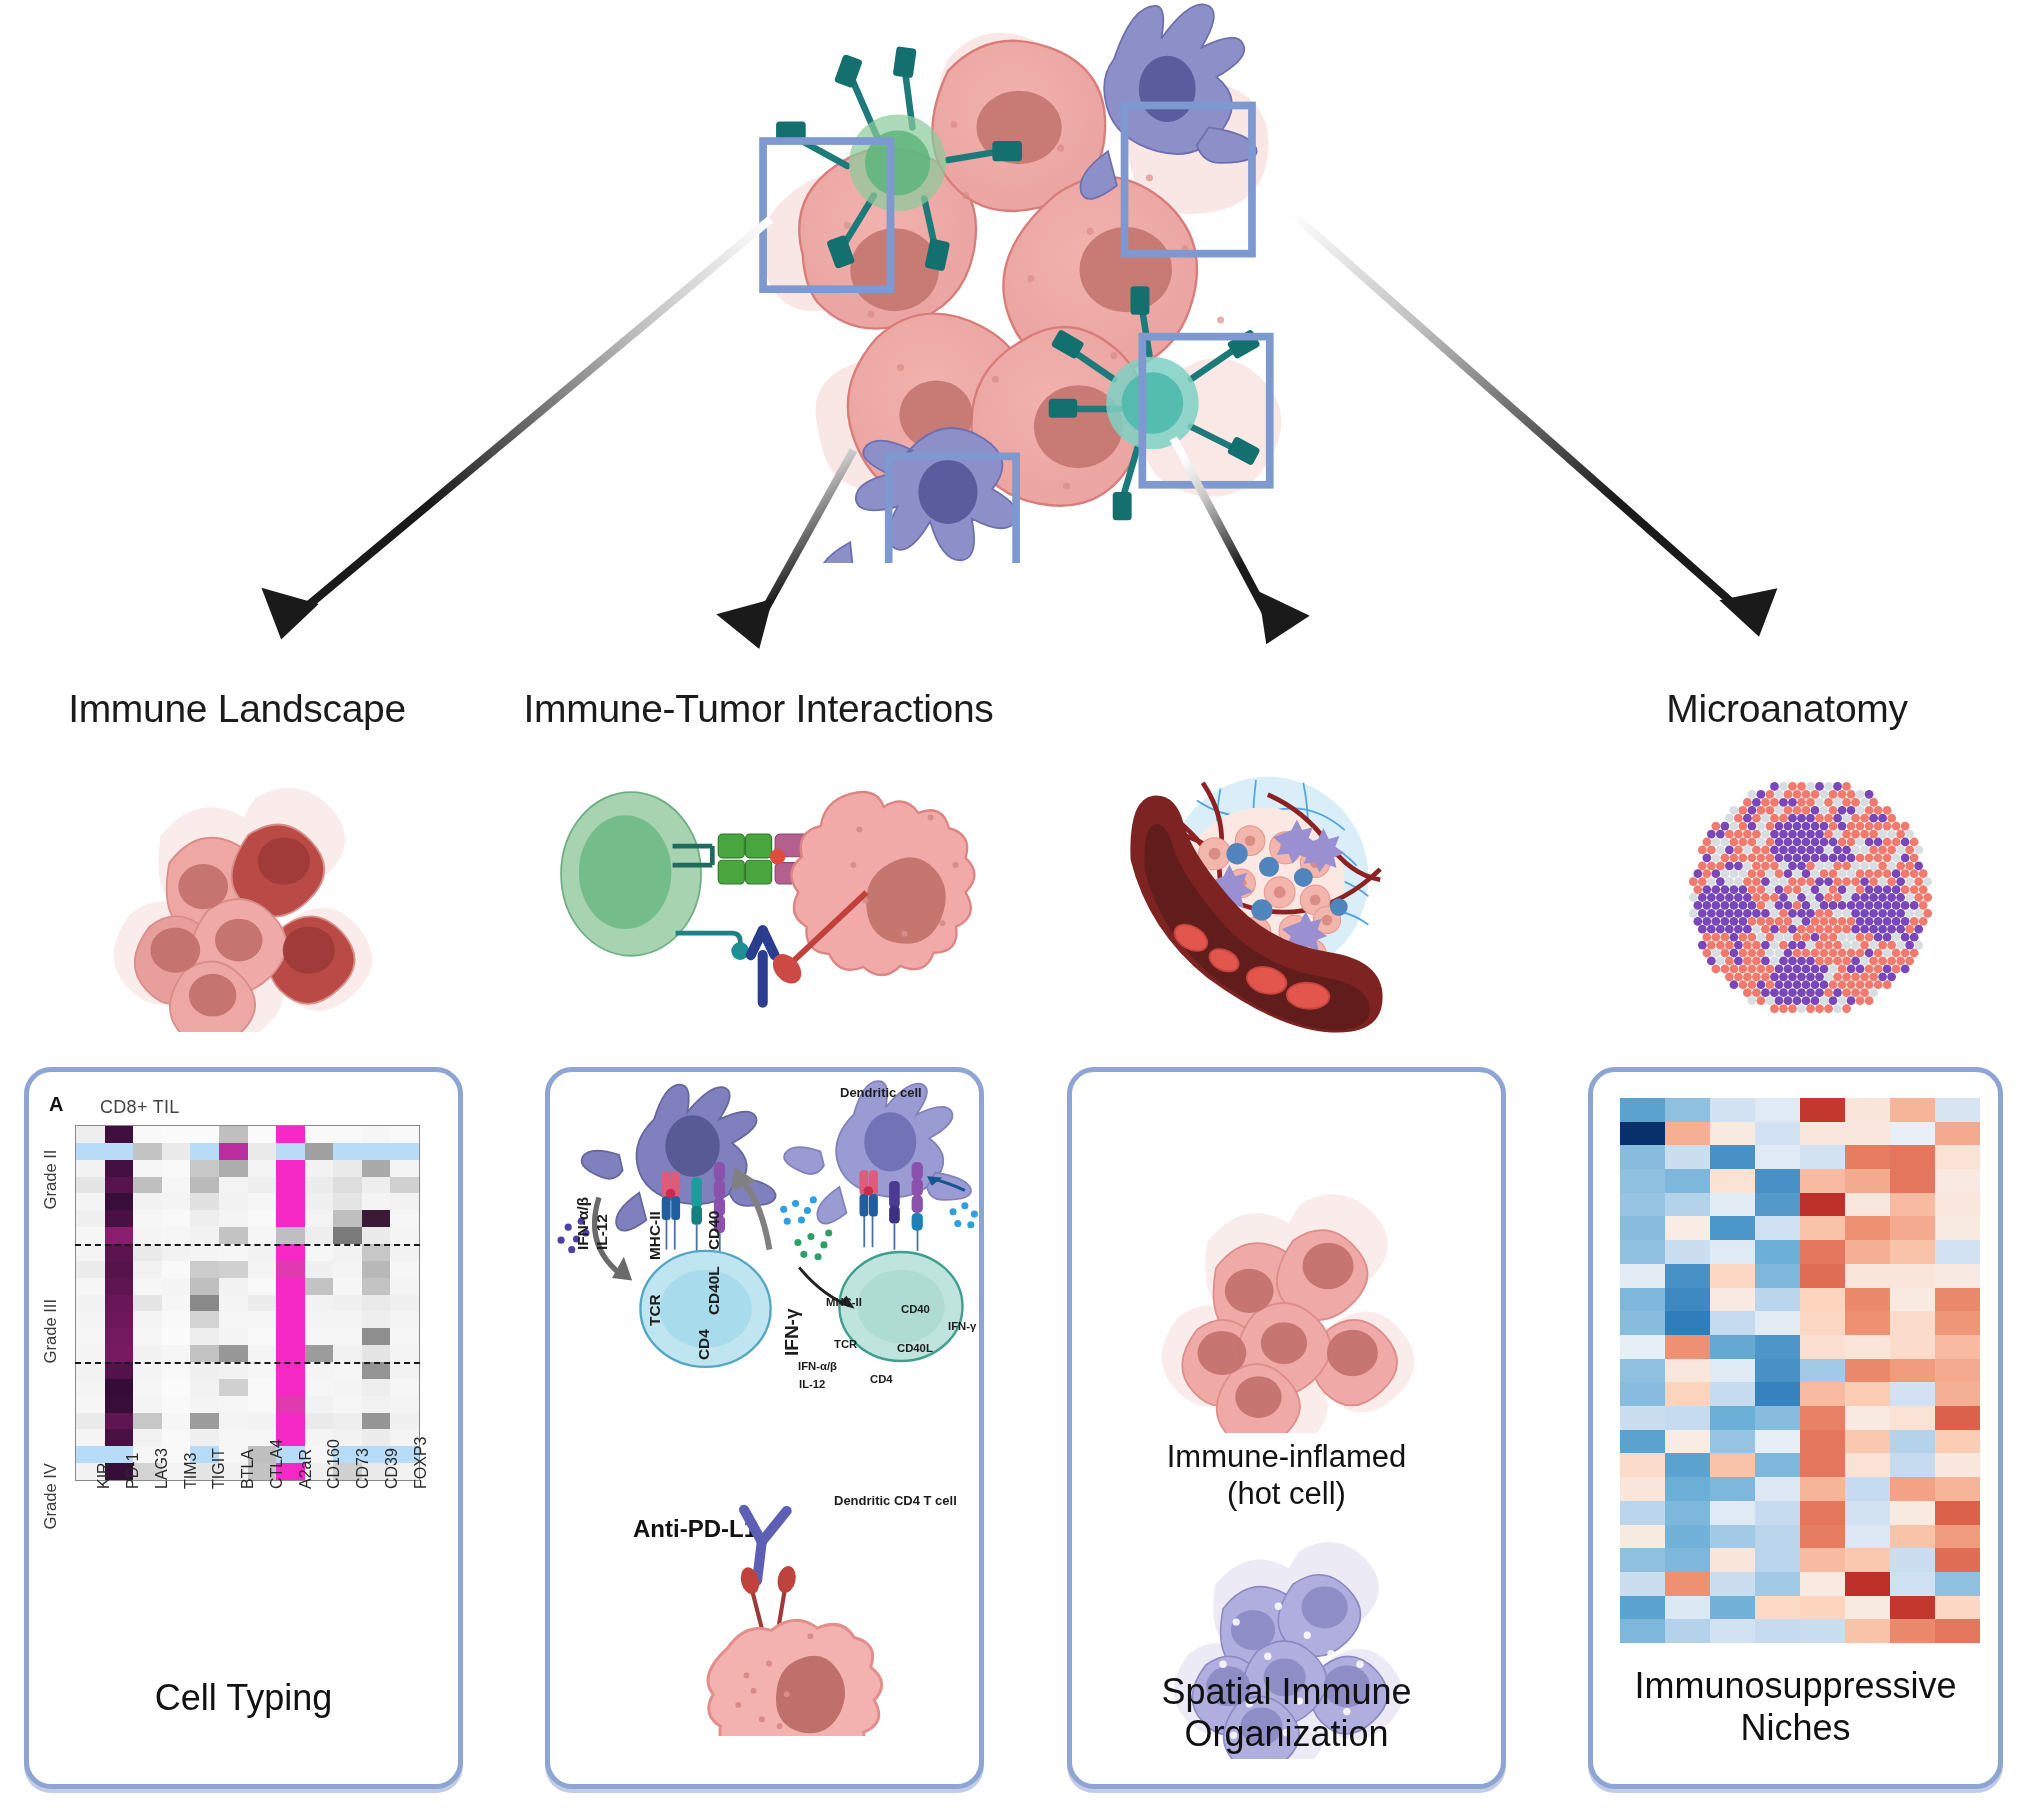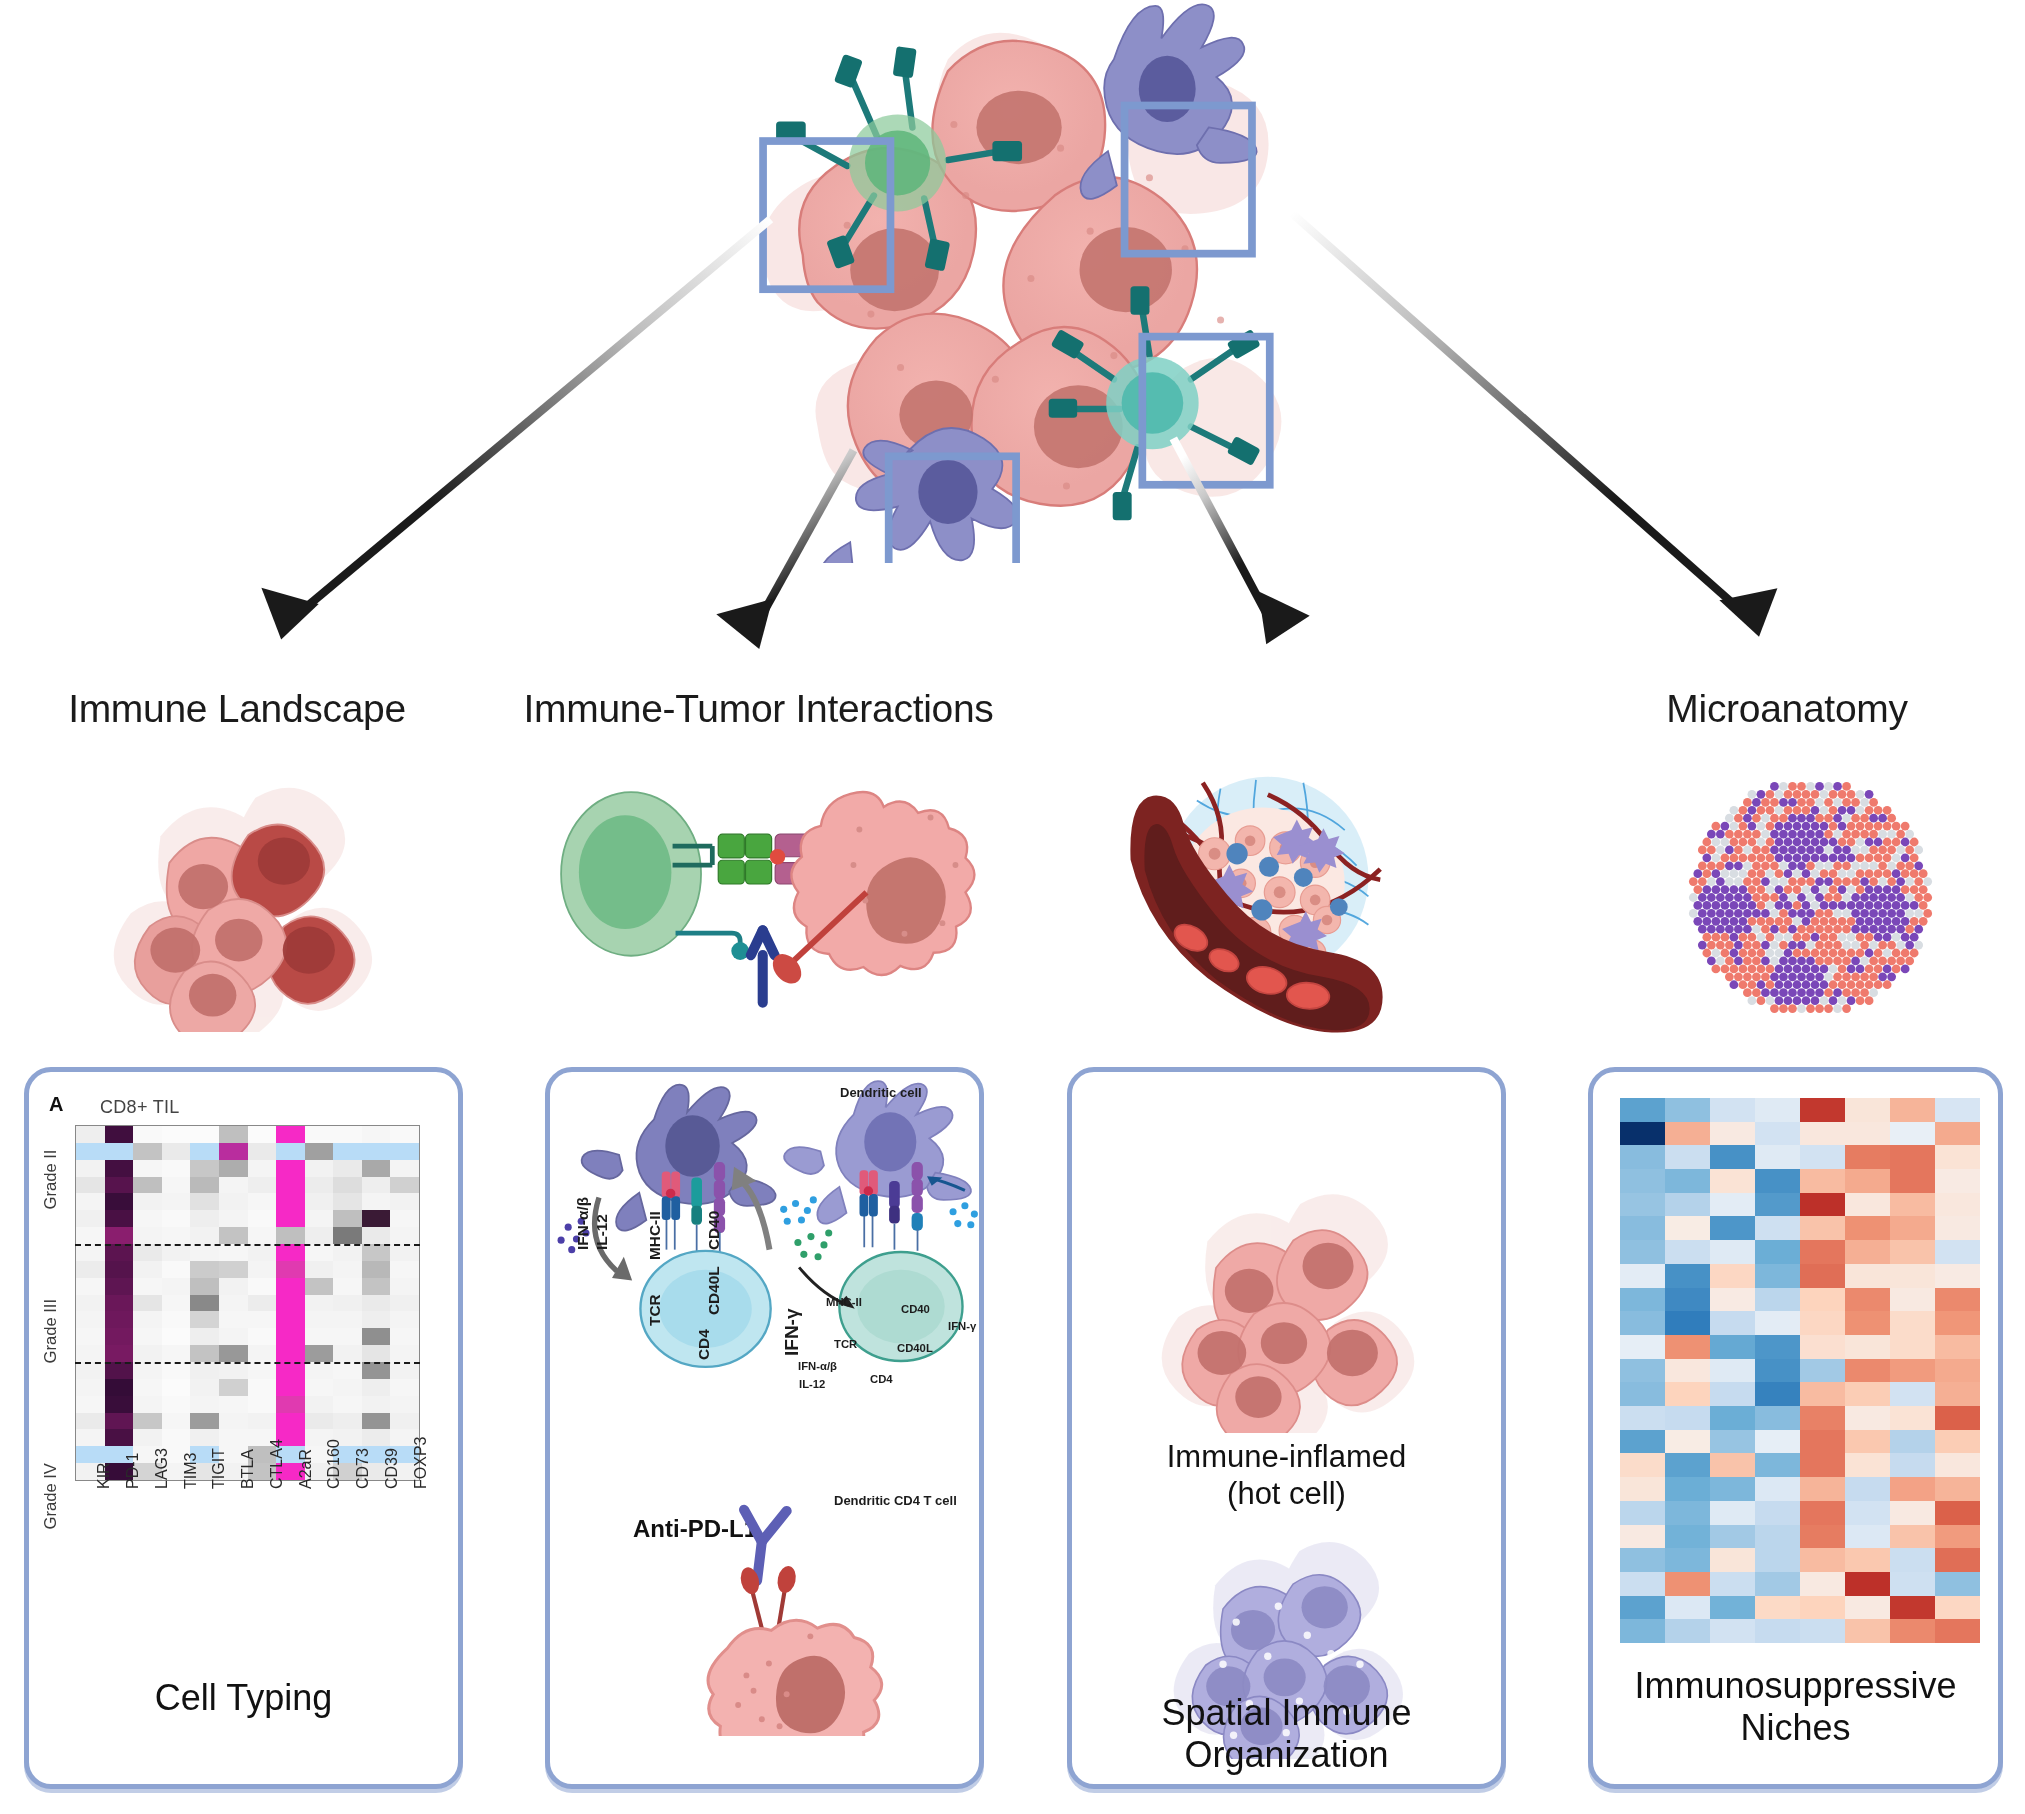--- a/index.html
+++ b/index.html
@@ -1564,21 +1564,21 @@
           <circle cx="300" cy="250" r="7"></circle>
         <circle cx="145" cy="345" r="7"></circle>
           <circle cx="240" cy="340" r="7"></circle>
           <circle cx="355" cy="270" r="7"></circle>
         <circle cx="115" cy="405" r="7"></circle>
           <circle cx="215" cy="400" r="7"></circle>
           <circle cx="330" cy="360" r="7"></circle>
       </g>
     </svg>
 
-    <div class="card-caption" style="top:620px;">Spatial Immune
+    <div class="card-caption" style="top:599px;">Spatial Immune
 Organization</div>
   </div>
 
   <div class="card" style="left:1588px; top:1067px; width:415px; height:722px;">
     <div id="hm-d-grid" style="left: 27px; top: 26px; width: 360px; height: 545px; grid-template-columns: repeat(8, 1fr); grid-template-rows: repeat(23, 1fr);">
         <div style="background: rgb(92, 162, 207);"></div>
         <div style="background: rgb(143, 192, 224);"></div>
         <div style="background: rgb(210, 226, 242);"></div>
         <div style="background: rgb(223, 234, 244);"></div>
         <div style="background: rgb(194, 56, 46);"></div>

